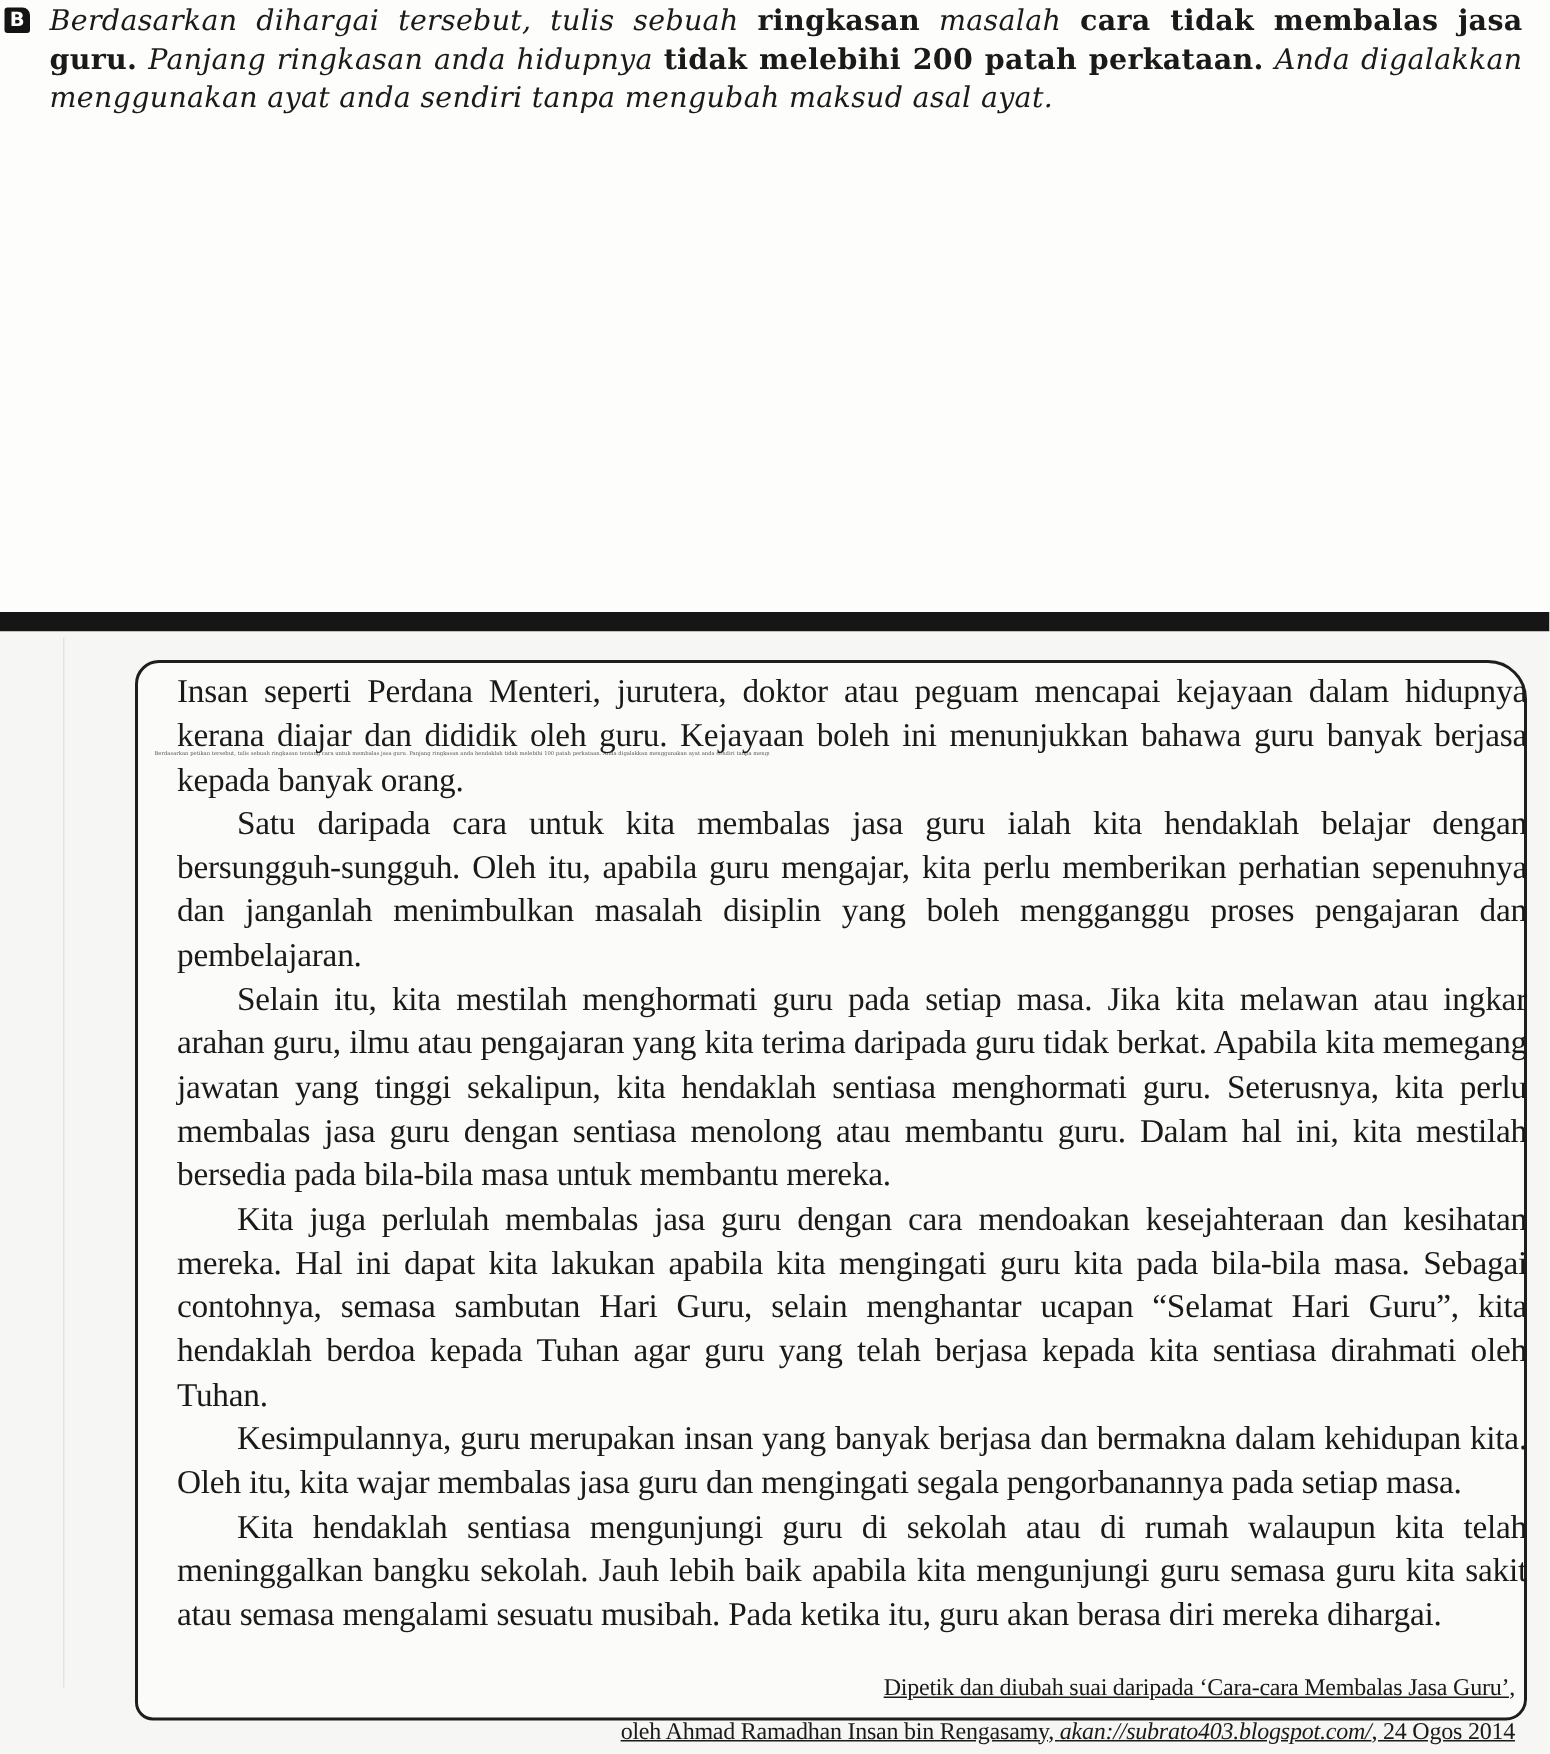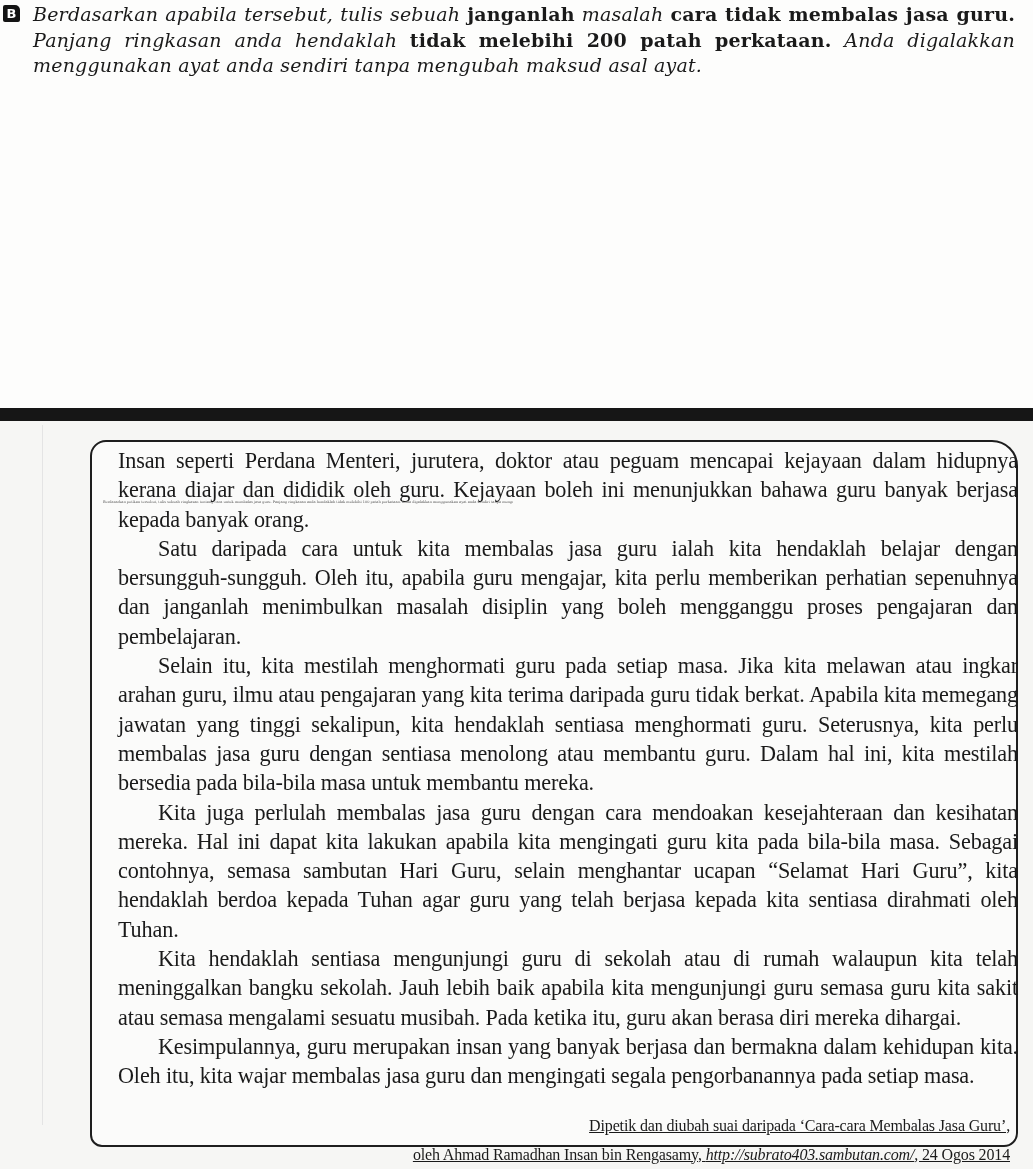--- a/index.html
+++ b/index.html
@@ -57,35 +57,35 @@
   }
 </style>
 </head>
 <body>
 
 <div class="top"></div>
 
 <div class="badge">B</div>
 
 <div class="instr">
-  <i>Berdasarkan apabila tersebut, tulis sebuah </i><b>janganlah</b><i> masalah </i><b>cara tidak membalas jasa guru.</b><i> Panjang ringkasan anda hendaklah </i><b>tidak melebihi 200 patah perkataan.</b><i> Anda digalakkan menggunakan ayat anda sendiri tanpa mengubah maksud asal ayat.</i>
+  <i>Berdasarkan dihargai tersebut, tulis sebuah </i><b>ringkasan</b><i> masalah </i><b>cara tidak membalas jasa guru.</b><i> Panjang ringkasan anda hidupnya </i><b>tidak melebihi 200 patah perkataan.</b><i> Anda digalakkan menggunakan ayat anda sendiri tanpa mengubah maksud asal ayat.</i>
 </div>
 
 <div class="band"></div>
 <div class="lower"></div>
 <div class="faint-col"></div>
 
 <div class="box"></div>
 
 <div class="tiny">Berdasarkan petikan tersebut, tulis sebuah ringkasan tentang cara untuk membalas jasa guru. Panjang ringkasan anda hendaklah tidak melebihi 100 patah perkataan. Anda digalakkan menggunakan ayat anda sendiri tanpa mengubah maksud asal ayat.</div>
 
 <div class="text">
   <p class="first">Insan seperti Perdana Menteri, jurutera, doktor atau peguam mencapai kejayaan dalam hidupnya kerana diajar dan dididik oleh guru. Kejayaan boleh ini menunjukkan bahawa guru banyak berjasa kepada banyak orang.</p>
   <p>Satu daripada cara untuk kita membalas jasa guru ialah kita hendaklah belajar dengan bersungguh-sungguh. Oleh itu, apabila guru mengajar, kita perlu memberikan perhatian sepenuhnya dan janganlah menimbulkan masalah disiplin yang boleh mengganggu proses pengajaran dan pembelajaran.</p>
   <p>Selain itu, kita mestilah menghormati guru pada setiap masa. Jika kita melawan atau ingkar arahan guru, ilmu atau pengajaran yang kita terima daripada guru tidak berkat. Apabila kita memegang jawatan yang tinggi sekalipun, kita hendaklah sentiasa menghormati guru. Seterusnya, kita perlu membalas jasa guru dengan sentiasa menolong atau membantu guru. Dalam hal ini, kita mestilah bersedia pada bila-bila masa untuk membantu mereka.</p>
   <p>Kita juga perlulah membalas jasa guru dengan cara mendoakan kesejahteraan dan kesihatan mereka. Hal ini dapat kita lakukan apabila kita mengingati guru kita pada bila-bila masa. Sebagai contohnya, semasa sambutan Hari Guru, selain menghantar ucapan “Selamat Hari Guru”, kita hendaklah berdoa kepada Tuhan agar guru yang telah berjasa kepada kita sentiasa dirahmati oleh Tuhan.</p>
+  <p>Kesimpulannya, guru merupakan insan yang banyak berjasa dan bermakna dalam kehidupan kita. Oleh itu, kita wajar membalas jasa guru dan mengingati segala pengorbanannya pada setiap masa.</p>
   <p>Kita hendaklah sentiasa mengunjungi guru di sekolah atau di rumah walaupun kita telah meninggalkan bangku sekolah. Jauh lebih baik apabila kita mengunjungi guru semasa guru kita sakit atau semasa mengalami sesuatu musibah. Pada ketika itu, guru akan berasa diri mereka dihargai.</p>
-  <p>Kesimpulannya, guru merupakan insan yang banyak berjasa dan bermakna dalam kehidupan kita. Oleh itu, kita wajar membalas jasa guru dan mengingati segala pengorbanannya pada setiap masa.</p>
   <p class="credit">
     <span>Dipetik dan diubah suai daripada ‘Cara-cara Membalas Jasa Guru’,</span><br>
-    <span>oleh Ahmad Ramadhan Insan bin Rengasamy, </span><i>http://subrato403.sambutan.com/</i><span>, 24 Ogos 2014</span>
+    <span>oleh Ahmad Ramadhan Insan bin Rengasamy, </span><i>akan://subrato403.blogspot.com/</i><span>, 24 Ogos 2014</span>
   </p>
 </div>
 
 </body></html>

